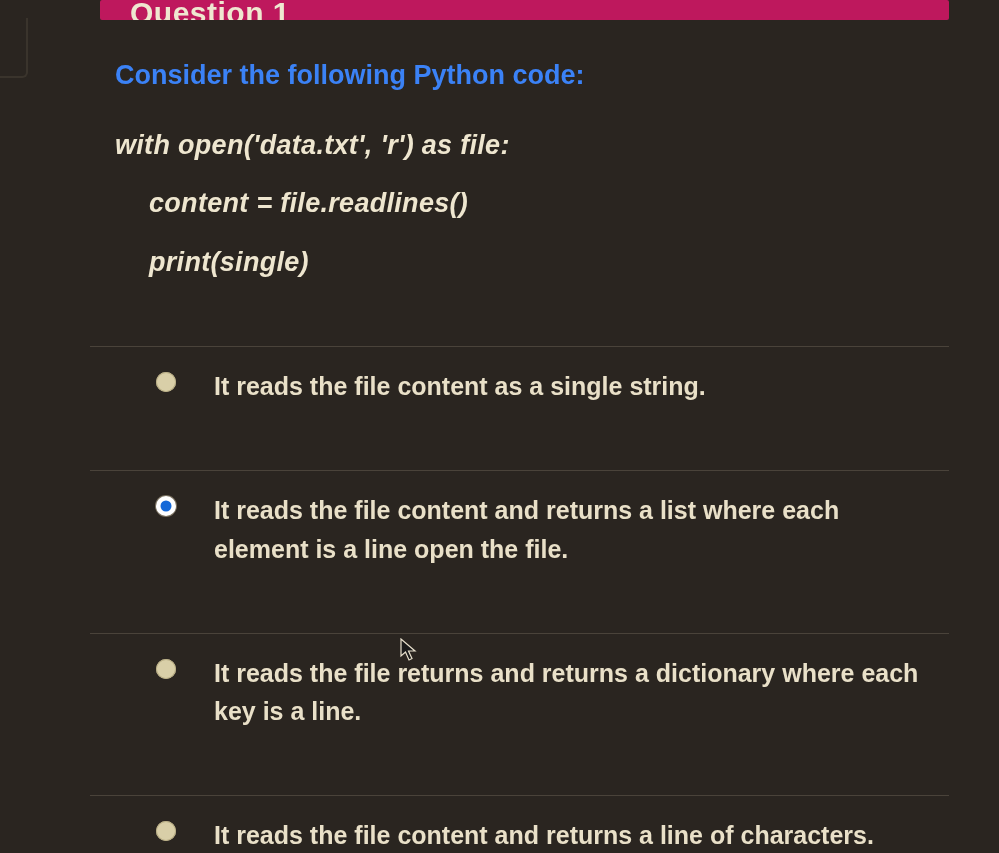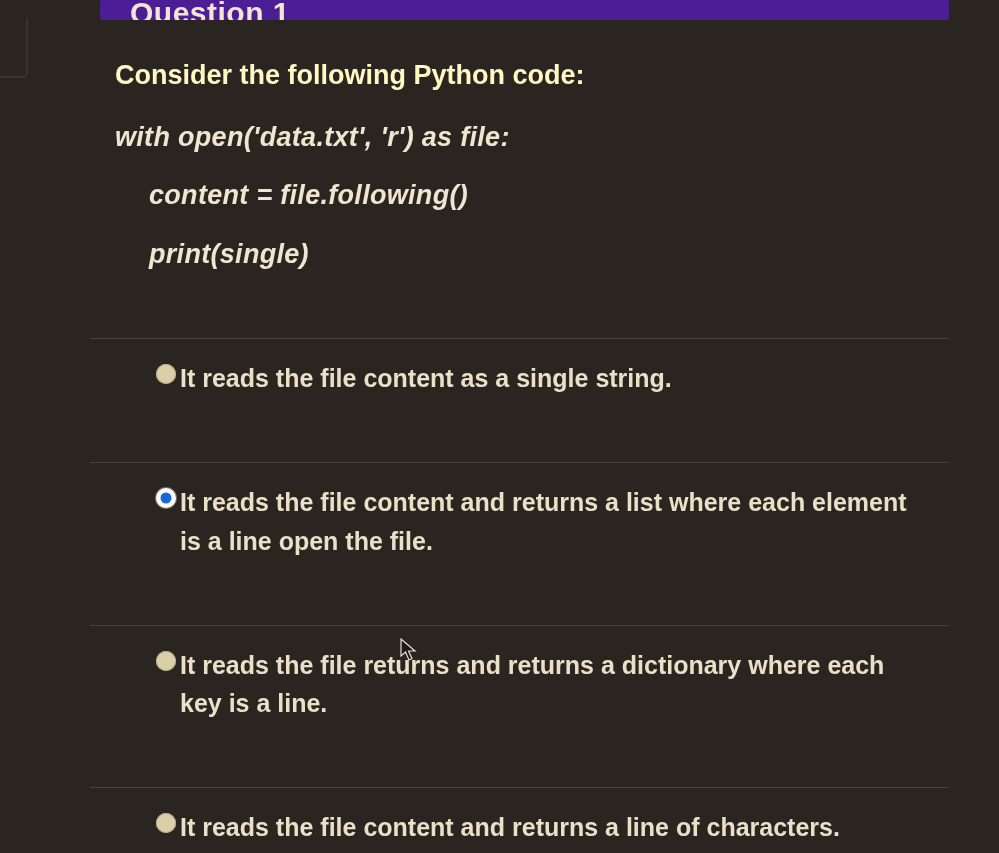--- a/index.html
+++ b/index.html
@@ -12,40 +12,40 @@
     overflow: hidden;
   }
   .page {
     width: 100%;
     height: 100%;
     padding: 0 40px 0 60px;
     display: flex;
     flex-direction: column;
   }
   .header-bar {
-    background: #4c1d95;
+    background: #be185d;
     border-radius: 2px;
     padding: 10px 30px;
     margin: 0 10px 40px 40px;
     color: #efe7d0;
     font-weight: 800;
     font-size: 30px;
     letter-spacing: 0.5px;
     height: 38px;
     overflow: hidden;
     line-height: 0.2;
   }
   .prompt-block {
     padding: 0 20px 0 55px;
   }
   .prompt-line {
     font-size: 27px;
     font-weight: 700;
-    color: #fef9c3;
-    margin-bottom: 28px;
+    color: #3b82f6;
+    margin-bottom: 36px;
   }
   .code-block {
     margin: 10px 0 10px 0;
   }
   .code-line {
     font-style: italic;
     font-weight: 800;
     font-size: 27px;
     color: #eee6cf;
     line-height: 1.35;
@@ -59,21 +59,21 @@
     font-size: 27px;
     color: #e6ddc6;
     margin: 6px 0 30px 0;
   }
   .options {
     margin: 0 10px 0 30px;
   }
   .option-row {
     display: flex;
     align-items: flex-start;
-    gap: 4px;
+    gap: 38px;
     padding: 20px 20px 20px 66px;
     border-top: 1px solid #4a433a;
     cursor: pointer;
     margin-top: 44px;
   }
   .option-row:last-child { border-bottom: none; }
   .radio {
     flex: 0 0 auto;
     width: 20px;
     height: 20px;
@@ -130,21 +130,21 @@
 
   <div class="header-bar">
     <span>Question 1</span>
   </div>
 
   <div class="prompt-block">
     <div class="prompt-line">Consider the following Python code:</div>
 
     <div class="code-block">
       <div class="code-line">with open('data.txt', 'r') as file:</div>
-      <div class="code-line indent">content = file.following()</div>
+      <div class="code-line indent">content = file.readlines()</div>
       <div class="code-line indent">print(single)</div>
     </div>
 
   </div>
 
   <div class="options">
 
     <div class="option-row">
       <div class="radio unselected"></div>
       <div class="option-text">It reads the file content as a single string.</div>

